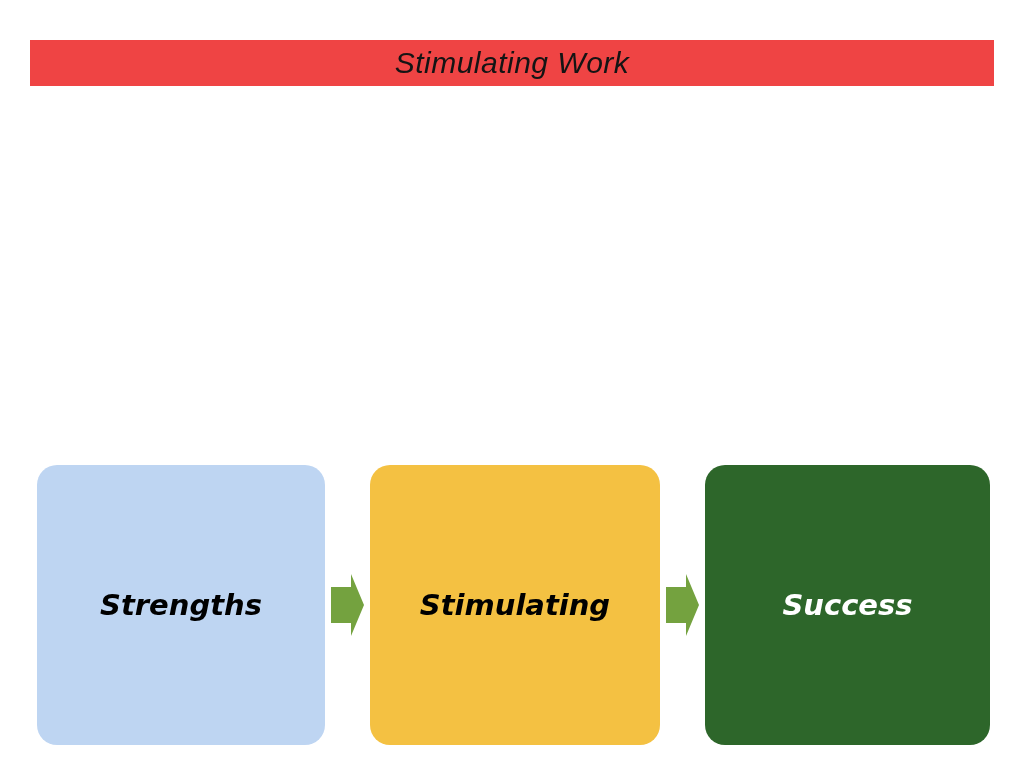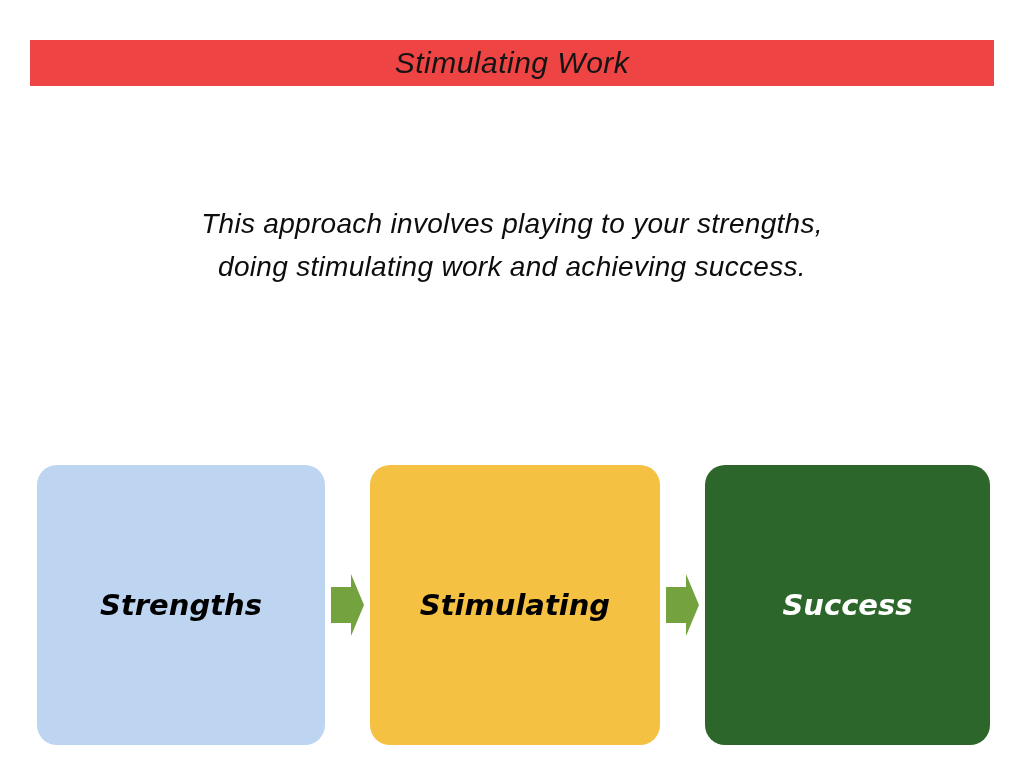--- a/index.html
+++ b/index.html
@@ -75,24 +75,20 @@
 </style>
 </head>
 <body>
 
 <div class="slide">
 
   <header class="title-bar" style="background-color: #ef4444;">
     <h1 style="color: rgb(20, 20, 20);">Stimulating Work</h1>
   </header>
 
-  <p class="intro">
-    <span>This approach involves playing to your strengths,</span><br>
-    <span>doing stimulating work and achieving success.</span>
-  </p>
 
   <div class="flow">
 
     <div class="box box-strengths" style="background-color: rgb(190, 213, 242); color: rgb(0, 0, 0);">
       <span>Strengths</span>
     </div>
 
     <div class="arrow-slot">
       <svg width="33" height="62" viewBox="0 0 33 62" aria-hidden="true">
         <polygon points="0,13 20,13 20,0 33,31 20,62 20,49 0,49" style="fill: rgb(116, 162, 63);"></polygon>

